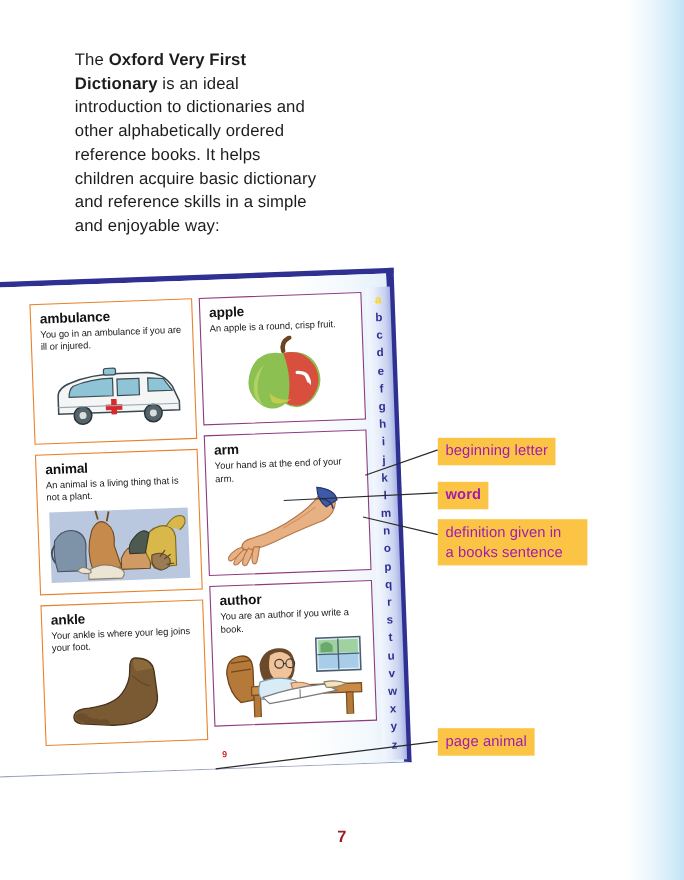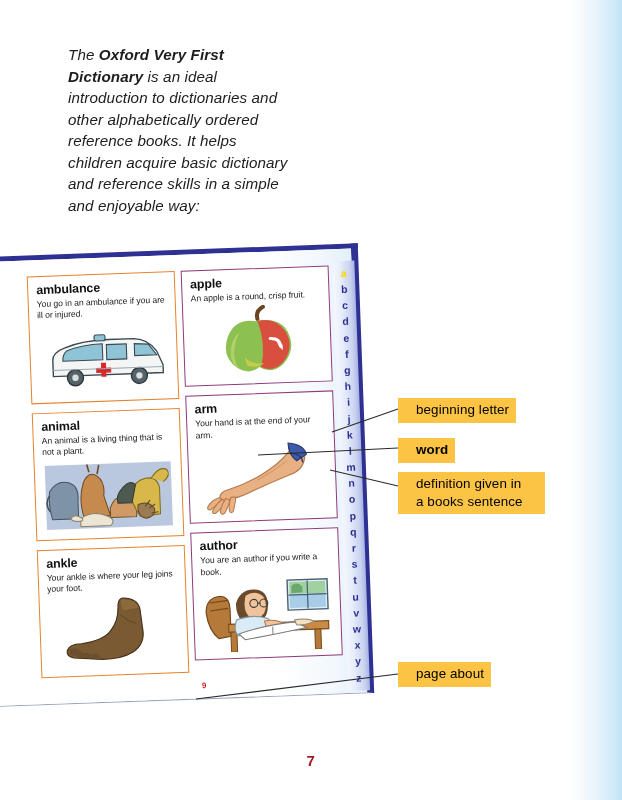--- a/index.html
+++ b/index.html
@@ -34,21 +34,20 @@
     width: 470px;
     display: flex;
     gap: 24px;
   }
   .intro-col {
     width: 223px;
     font-size: 15.2px;
     line-height: 1.42;
     letter-spacing: 0.1px;
     color: #1d1d1d;
-    font-style: italic;
   }
   .intro-col b {
     font-weight: bold;
   }
 
   
   .spread-wrap {
     position: absolute;
     left: 0px;
     top: 248px;
@@ -160,24 +159,24 @@
     bottom: 8px;
     font-size: 8px;
     font-weight: bold;
     color: #d02020;
   }
 
   
   .callout {
     position: absolute;
     background: #fcc444;
-    color: #000000;
+    color: #a21caf;
     font-size: 13.4px;
     line-height: 1.32;
-    padding: 3px 7px 4px 18px;
+    padding: 3px 7px 4px 7px;
     letter-spacing: 0.1px;
     white-space: pre-line;
   }
   #co-begin { left: 398px; top: 398px; }
   #co-word  { left: 398px; top: 438px; font-weight: bold; }
   #co-def   { left: 398px; top: 472px; width: 122px; }
   #co-page  { left: 398px; top: 662px; }
 
   .leaders {
     position: absolute;
@@ -379,15 +378,15 @@
   <line x1="332" y1="432" x2="398" y2="409" stroke="#2a2a2a" stroke-width="1.1"></line>
   <line x1="258" y1="455" x2="398" y2="448" stroke="#2a2a2a" stroke-width="1.1"></line>
   <line x1="330" y1="470" x2="398" y2="486" stroke="#2a2a2a" stroke-width="1.1"></line>
   <line x1="196" y1="699" x2="398" y2="674" stroke="#2a2a2a" stroke-width="1.1"></line>
 </svg>
 
 <div class="callout" id="co-begin">beginning letter</div>
 <div class="callout" id="co-word">word</div>
 <div class="callout" id="co-def">definition given in
 a books sentence</div>
-<div class="callout" id="co-page">page about</div>
+<div class="callout" id="co-page">page animal</div>
 
 <div class="folio">7</div>
 
 </body></html>

